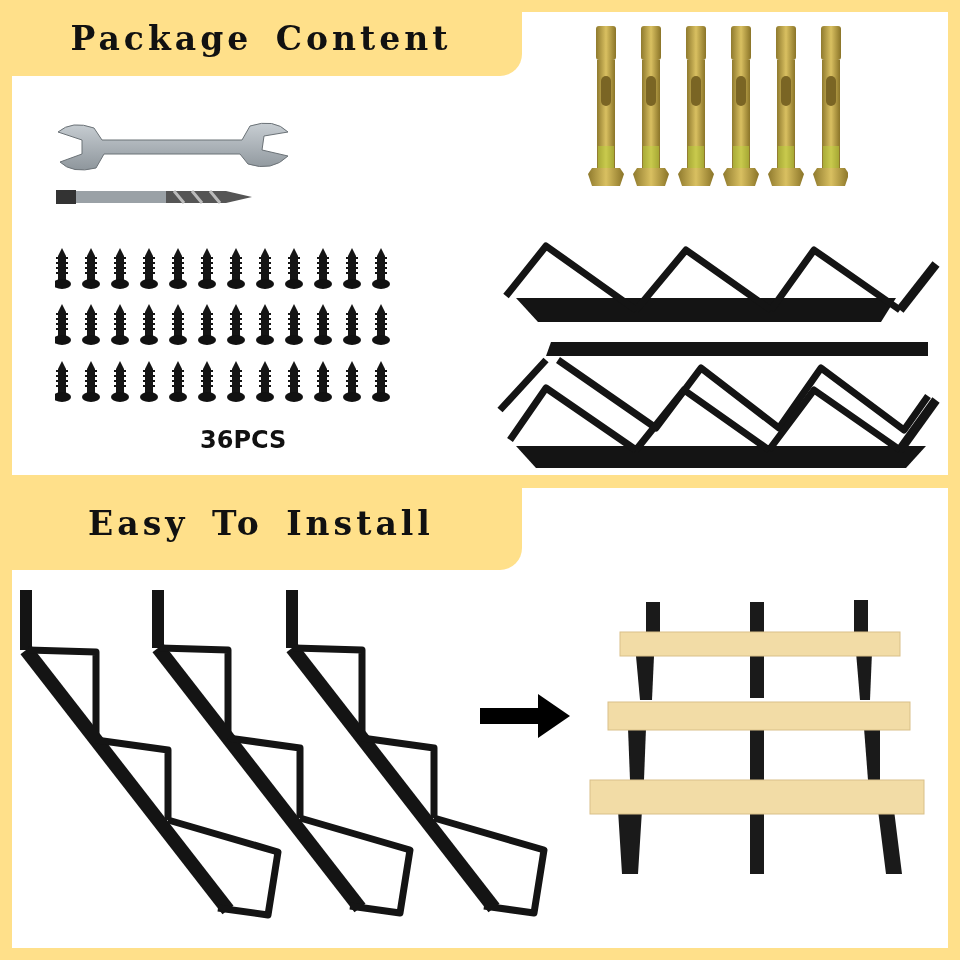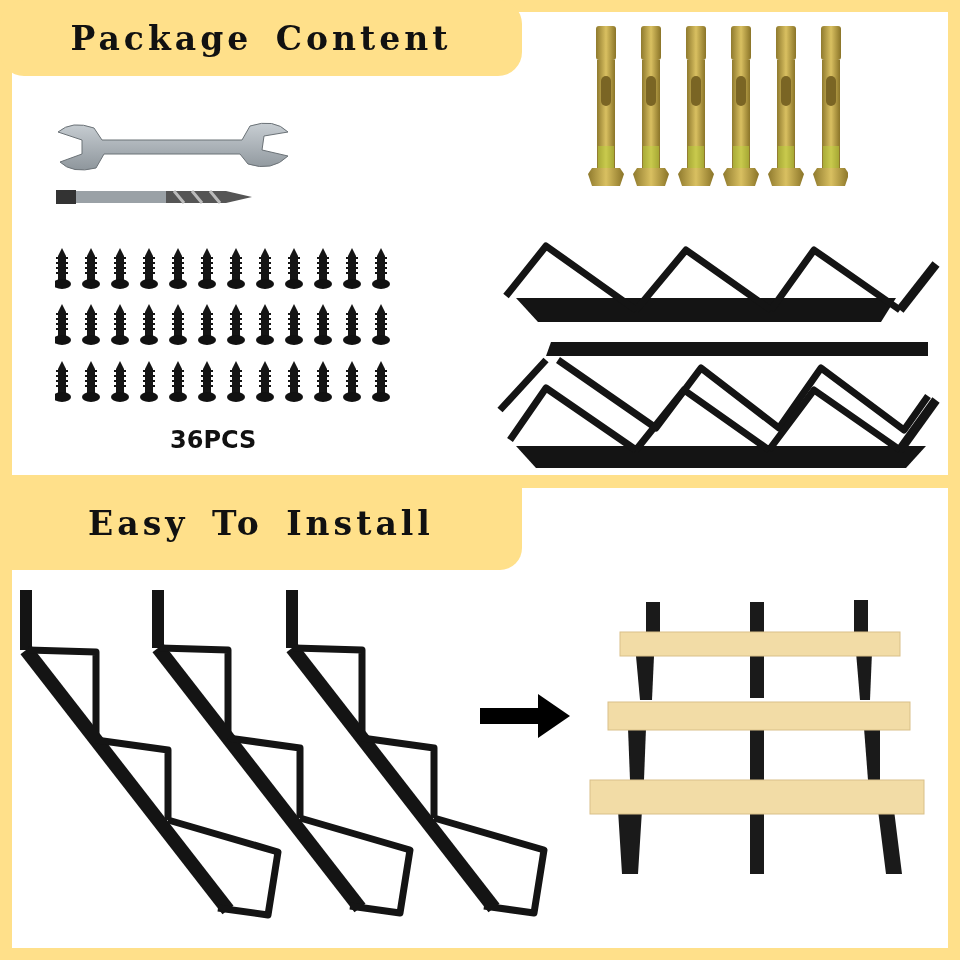--- a/index.html
+++ b/index.html
@@ -1,28 +1,28 @@
 <!DOCTYPE html>
 <html><head>
 <meta charset="utf-8">
 <style>
   html,body{margin:0;padding:0;}
   body{width:960px;height:960px;background:#FFE08A;position:relative;overflow:hidden;font-family:"Liberation Serif",serif;}
   .panel{position:absolute;background:#fff;}
   .tab{position:absolute;background:#FFE08A;border-bottom-right-radius:22px;display:flex;align-items:center;justify-content:center;}
   .tab-title{font-family:"DejaVu Serif","Liberation Serif",serif;font-weight:bold;font-size:33px;letter-spacing:4px;color:#111;word-spacing:8px;}
   .abs{position:absolute;}
-  .count{font-family:"DejaVu Sans","Liberation Sans",sans-serif;font-weight:bold;font-size:24px;color:#111;}
+  .count{font-family:"DejaVu Sans","Liberation Sans",sans-serif;font-weight:bold;font-size:24px;color:#111;margin-left:30px;}
   svg{display:block;}
 </style>
 </head>
 <body>
 
 <div class="panel" style="left:12px;top:12px;width:936px;height:463px;"></div>
-<div class="tab" style="left:0;top:0;width:522px;height:76px;border-radius:24px;">
+<div class="tab" style="left:0;top:0;width:522px;height:76px;">
   <span class="tab-title">Package Content</span>
 </div>
 
 <div class="abs" style="left:52px;top:118px;">
   <svg width="240" height="60" viewBox="0 0 240 60">
     <defs>
         <linearGradient id="st" x1="0" y1="0" x2="0" y2="1">
           <stop offset="0" stop-color="#C8CED3"></stop>
           <stop offset="1" stop-color="#8E969C"></stop>
         </linearGradient>

